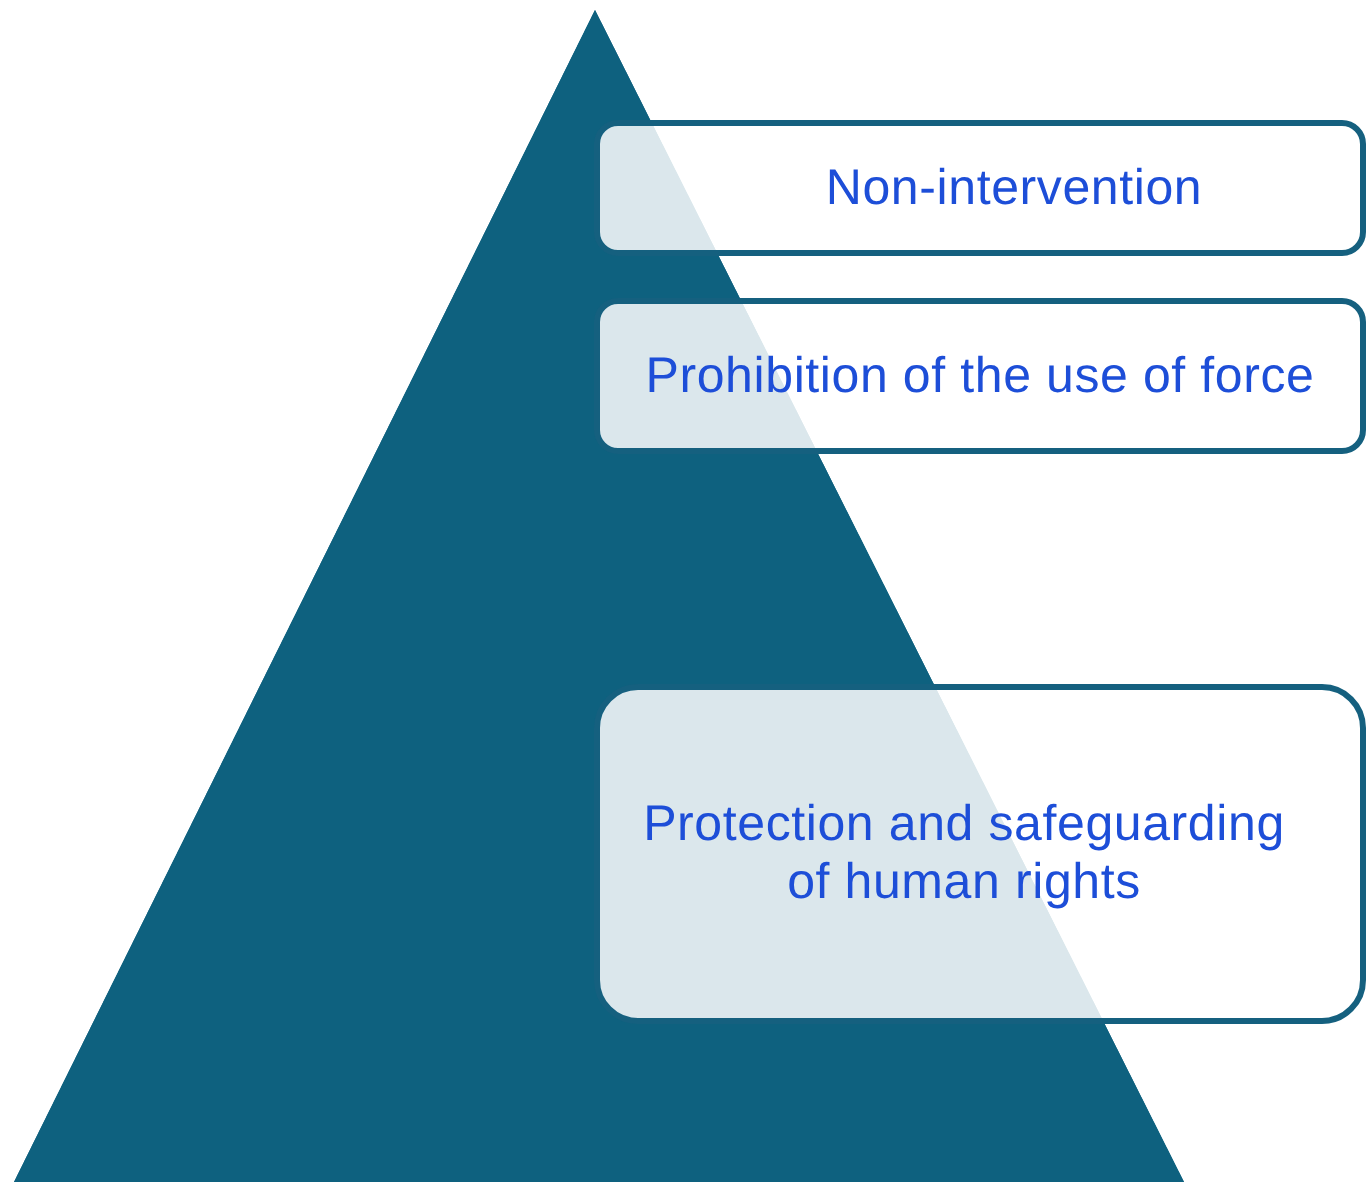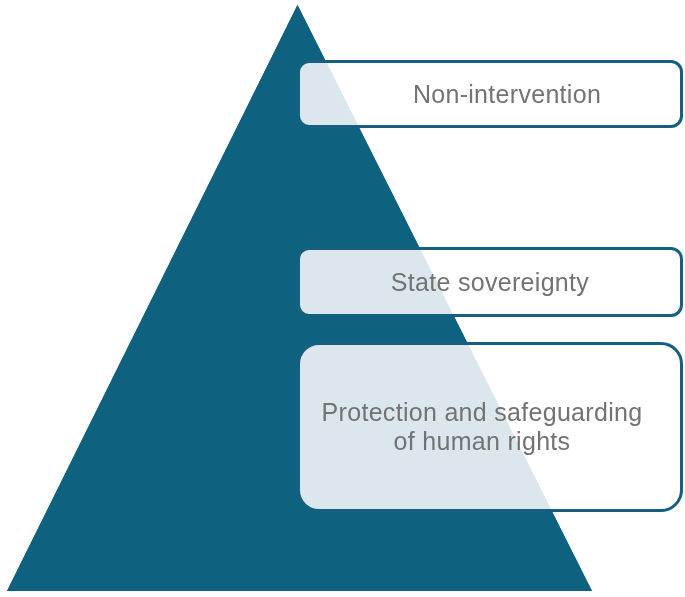--- a/index.html
+++ b/index.html
@@ -27,21 +27,21 @@
     position: absolute;
     left: 297px;
     width: 386px;
     box-sizing: border-box;
     border: 3.5px solid #15607F;
     background: rgba(255, 255, 255, 0.85);
     display: flex;
     align-items: center;
     justify-content: center;
     text-align: center;
-    color: #737373;
+    color: #1d4ed8;
     font-size: 25px;
     letter-spacing: 0.3px;
     line-height: 1.16;
   }
   .box-1 { top: 60px;  height: 68px;  border-radius: 12px; padding-left: 34px; }
   .box-2 { top: 149px; height: 78px;  border-radius: 12px; }
   .box-3 { top: 247px; height: 70px;  border-radius: 12px; }
   .box-4 { top: 342px; height: 170px; border-radius: 22px; padding-right: 16px; }
   .box-4 .level-label { max-width: 340px; }
   .level-label { display: inline-block; }
@@ -53,22 +53,22 @@
 
   <svg class="triangle-svg" viewBox="0 0 685 597">
     <polygon fill="#0E617F" points="297.5,5 7,591 592,591"></polygon>
     <polygon points="297.5,5 7,591 592,591" fill="#0E617F"></polygon>
   </svg>
 
   <div class="level-box box-1">
     <span class="level-label">Non-intervention</span>
   </div>
 
+  <div class="level-box box-2">
+    <span class="level-label">Prohibition of the use of force</span>
+  </div>
 
-  <div class="level-box box-3">
-    <span class="level-label">State sovereignty</span>
-  </div>
 
   <div class="level-box box-4">
     <span class="level-label">Protection and safeguarding of human rights</span>
   </div>
 
 </div>
 
 </body></html>

